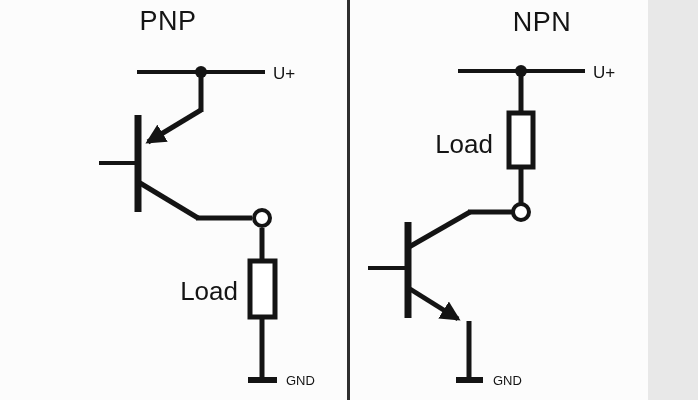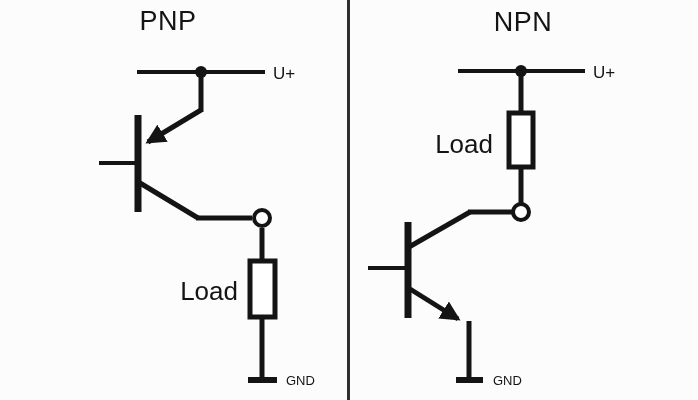--- a/index.html
+++ b/index.html
@@ -3,21 +3,21 @@
 <meta charset="utf-8">
 <style>
   html, body {
     margin: 0;
     padding: 0;
     background: #e8e8e8;
     font-family: "Liberation Sans", sans-serif;
   }
   .canvas {
     position: relative;
-    width: 698px;
+    width: 648px;
     height: 400px;
     background: var(--bg-color, #fcfcfc);
     overflow: hidden;
   }
   .circuit-svg {
     position: absolute;
     left: 0;
     top: 0;
     width: 698px;
     height: 400px;
@@ -126,21 +126,21 @@
 
       <path class="stroke" stroke-width="5" d="M410,289 L458,319" marker-end="url(#arrowhead)"></path>
       <path class="stroke" stroke-width="5" d="M469,321 L469,380"></path>
       <path class="stroke" stroke-width="6" d="M456,380 L483,380"></path>
     </g>
   </svg>
 
   <div class="divider"></div>
 
   <span class="lbl panel-title" style="left:168px; top:8px;">PNP</span>
-  <span class="lbl panel-title" style="left:523px; top:9px;">NPN</span>
+  <span class="lbl panel-title" style="left:542px; top:9px;">NPN</span>
 
   <span class="lbl supply-label" style="left:273px; top:65px;">U+</span>
   <span class="lbl supply-label" style="left:593px; top:64px;">U+</span>
 
   <span class="lbl load-label right-aligned" style="left:238px; top:278px;">Load</span>
   <span class="lbl load-label right-aligned" style="left:493px; top:131px;">Load</span>
 
   <span class="lbl ground-label" style="left:286px; top:374px;">GND</span>
   <span class="lbl ground-label" style="left:493px; top:374px;">GND</span>
 

